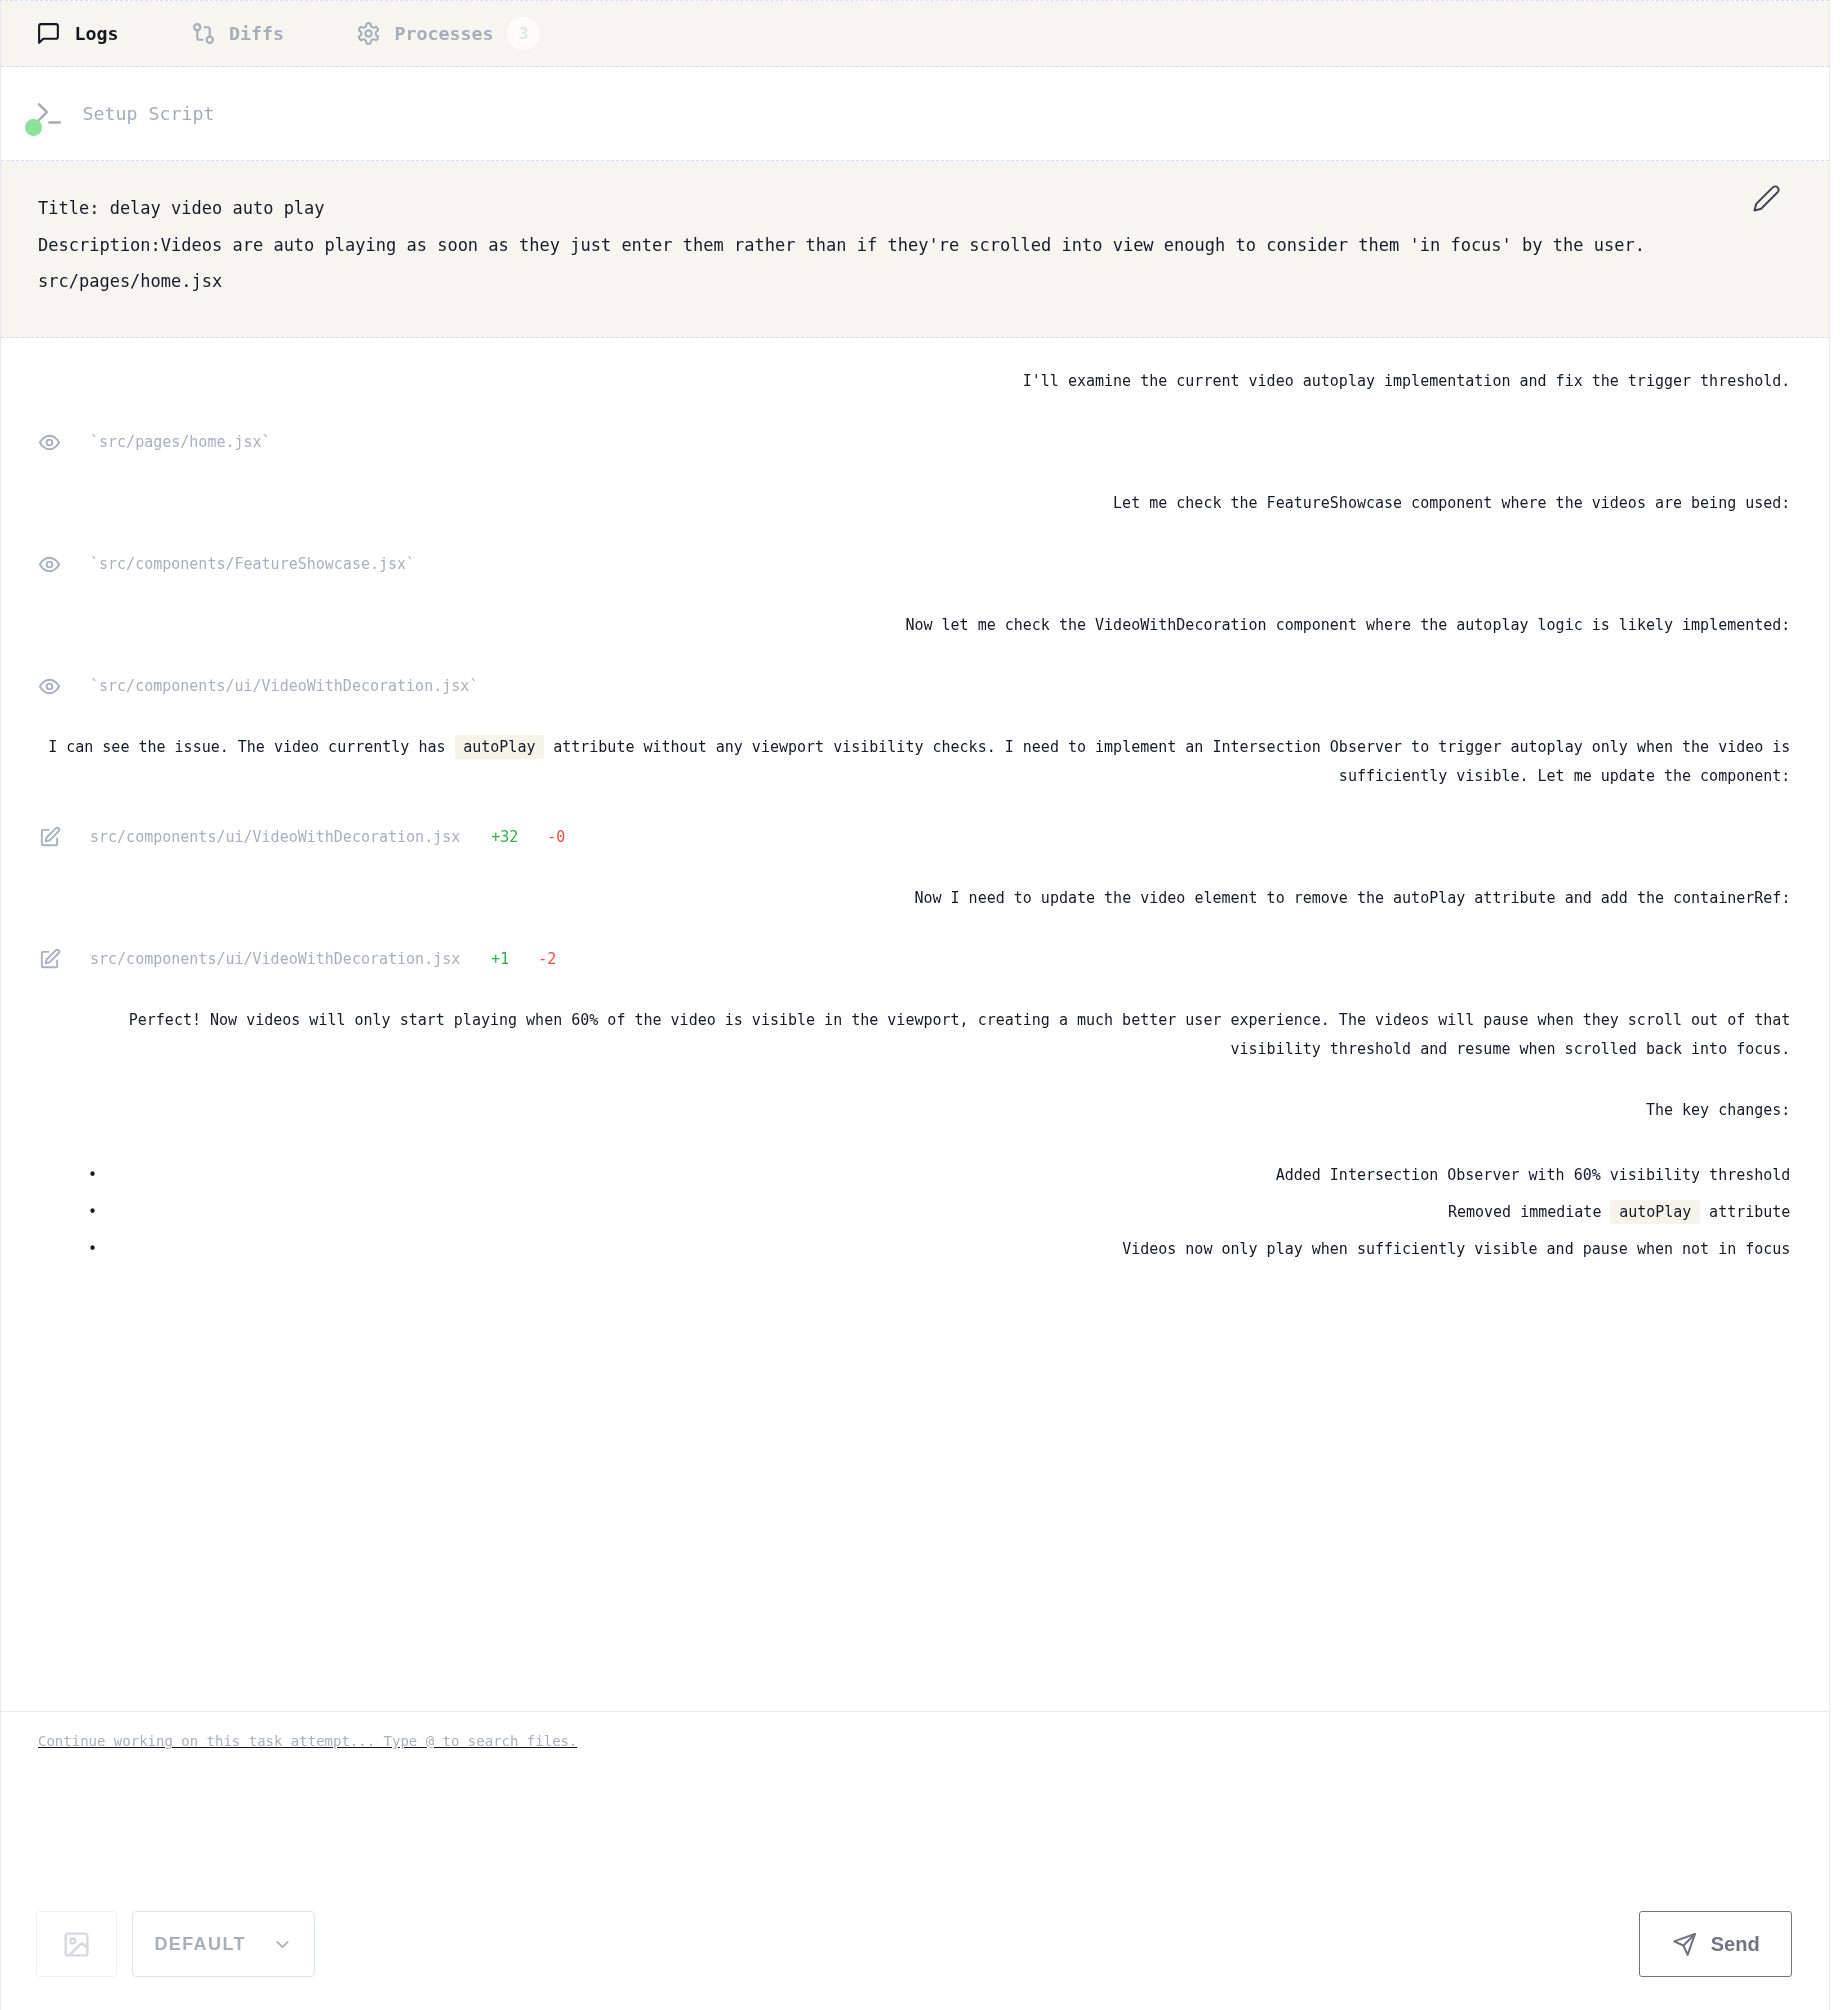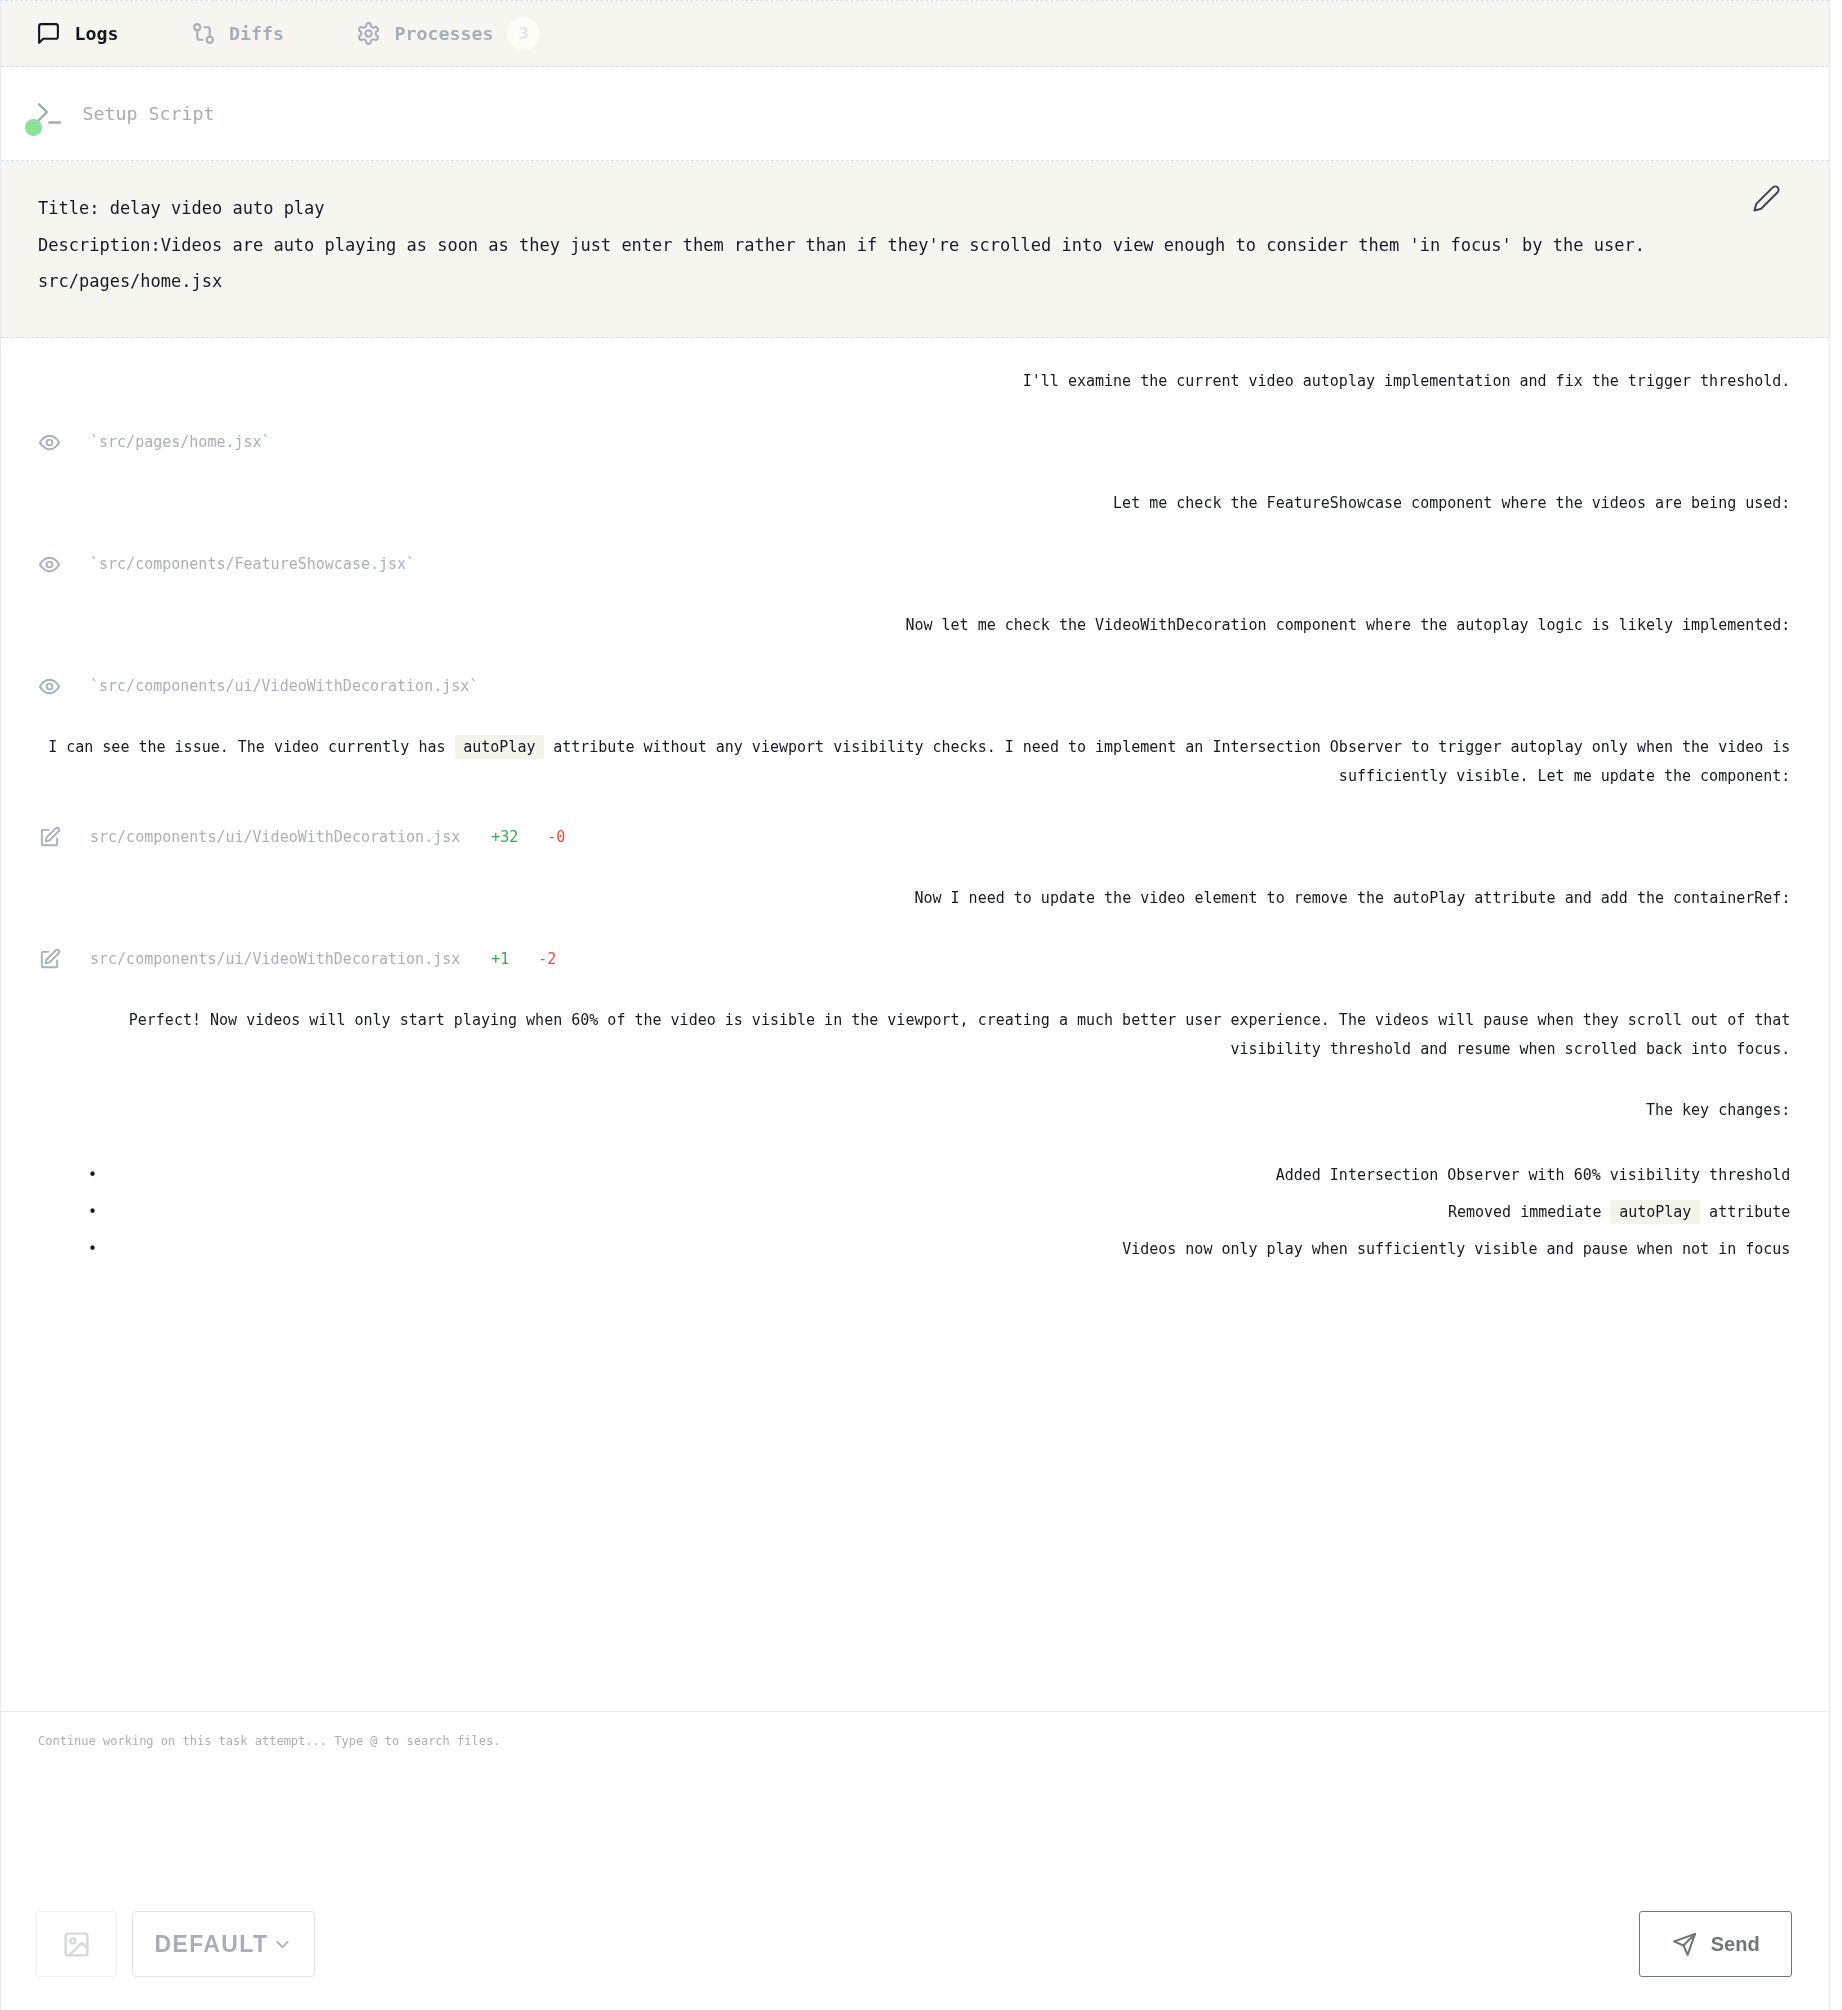--- a/index.html
+++ b/index.html
@@ -54,32 +54,32 @@
   .tight { margin-bottom:6.8px; }
   .no-gap { margin-bottom:0; }
   .log ul { list-style:none; margin:11.6px 0 0; padding:0; }
   .log li { position:relative; padding-left:72px; line-height:37px; }
   .log li::before { content:"\2022"; position:absolute; left:50px; color:#15192a; }
 
   
   .composer { flex:0 0 299px; background:#ffffff; border-top:1px solid #e6e9ee; position:relative; }
   .composer-input { display:block; width:100%; height:164px; border:none; outline:none; resize:none;
                     background:transparent; padding:15.4px 58px 0 37px;
-                    font-family:"DejaVu Sans Mono", monospace; font-size:12px; line-height:29px;
-                    color:#15192a; }
+                    font-family:"DejaVu Sans Mono", monospace; font-size:14px; line-height:29px;
+                    color:#15192a;text-decoration:underline; }
   .composer-input::placeholder { color:#a7b0bf; opacity:1; }
   .composer-controls { position:absolute; left:35px; right:37px; bottom:33px;
                        display:flex; align-items:center; }
   .image-btn { width:81px; height:66px; border:1px solid #eef0f4; border-radius:3.9px;
                background:#fff; display:flex; align-items:center; justify-content:center; cursor:pointer; }
   .image-btn svg { width:29px; height:29px; stroke:#d4d9e0; }
   .profile-select { margin-left:15.4px; width:183px; height:66px; border:1px solid #dfe3ea; border-radius:3.9px;
                     background:#fff; display:flex; align-items:center; justify-content:space-between;
                     padding:0 21px; cursor:pointer;
-                    font-family:"Liberation Sans", sans-serif; font-size:23px; font-weight:700;
+                    font-family:"Liberation Sans", sans-serif; font-size:18px; font-weight:700;
                     letter-spacing:1.4px; color:#a7aebb; }
   .profile-select svg { width:21px; height:21px; stroke:#a7aebb; }
   .send-btn { margin-left:auto; width:153px; height:66px; border:1.9px solid #6e757f; border-radius:2.9px;
               background:#fff; display:flex; align-items:center; justify-content:center; gap:13.5px;
               cursor:pointer; font-family:"Liberation Sans", sans-serif; font-size:20px; font-weight:700;
               color:#6e757f; }
   .send-btn svg { width:25px; height:25px; stroke:#6e757f; }
 </style>
 </head>
 <body>

